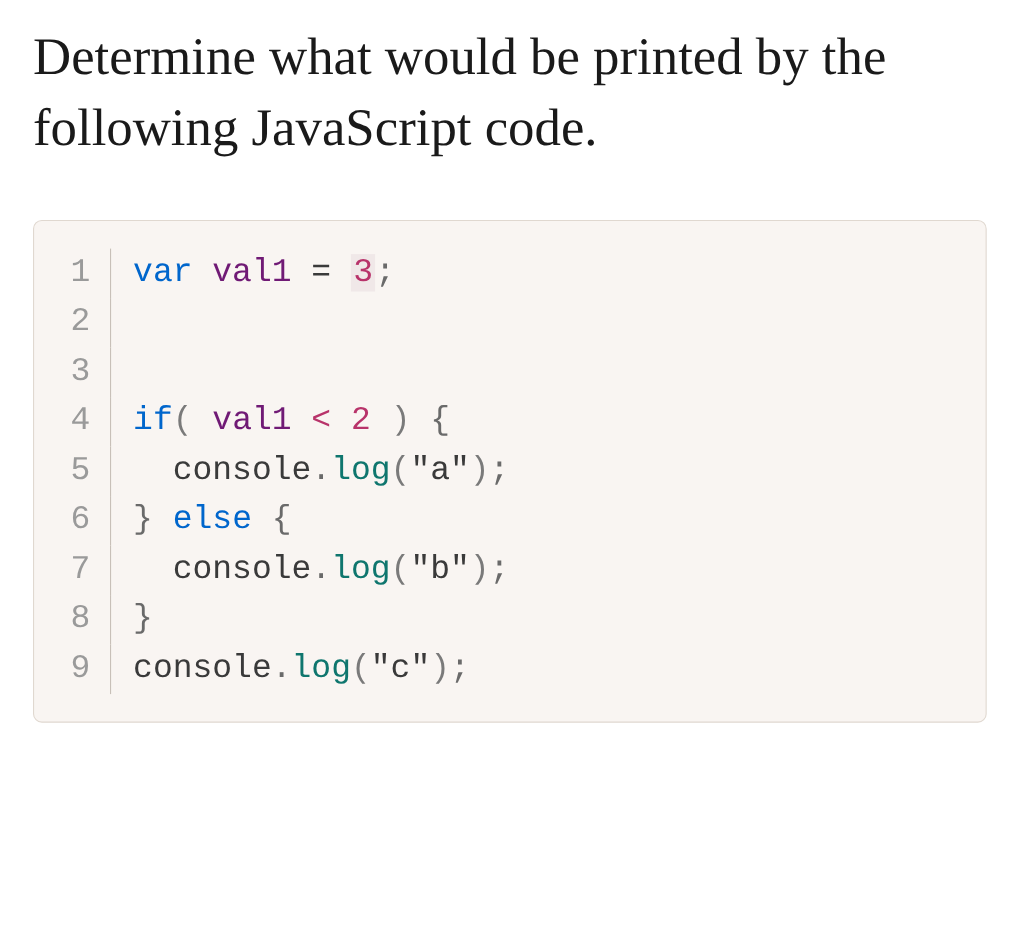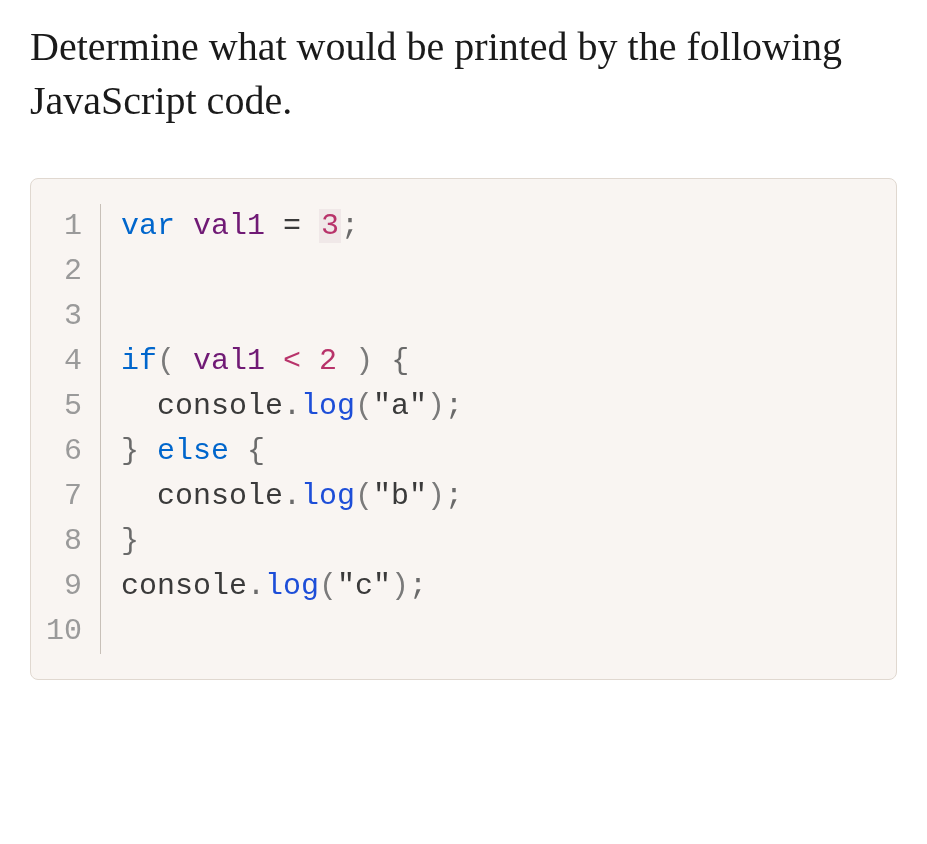--- a/index.html
+++ b/index.html
@@ -9,21 +9,21 @@
     }
     
     body {
       font-family: Georgia, 'Times New Roman', serif;
       background: #ffffff;
       padding: 20px 30px;
       width: 927px;
     }
     
     .question-text {
-      font-size: 40px;
+      font-size: 48px;
       color: #1a1a1a;
       line-height: 1.35;
       margin-bottom: 50px;
       font-weight: 400;
     }
     
     .code-block {
       background: #f9f5f2;
       border: 1px solid #e0d8d0;
       border-radius: 8px;
@@ -95,21 +95,21 @@
     .console {
       color: #3a3a3a;
       font-family: Liberation Mono, monospace;
     }
     
     .dot {
       color: #6a6a6a;
     }
     
     .method {
-      color: #1d4ed8;
+      color: #0f766e;
       font-family: Liberation Mono, monospace;
     }
     
     .string {
       color: #3a3a3a;
     }
   </style>
 </head>
 <body>
 
@@ -144,17 +144,13 @@
       <span class="line-content"><span class="console">  console</span><span class="dot">.</span><span class="method">log</span><span class="paren">(</span><span class="string">"b"</span><span class="paren">)</span><span class="punctuation">;</span></span>
     </div>
     <div class="code-line">
       <span class="line-number">8</span>
       <span class="line-content"><span class="brace">}</span></span>
     </div>
     <div class="code-line">
       <span class="line-number">9</span>
       <span class="line-content"><span class="console">console</span><span class="dot">.</span><span class="method">log</span><span class="paren">(</span><span class="string">"c"</span><span class="paren">)</span><span class="punctuation">;</span></span>
     </div>
-    <div class="code-line">
-      <span class="line-number">10</span>
-      <span class="line-content">&nbsp;</span>
-    </div>
   </div>
 
 </body></html>

